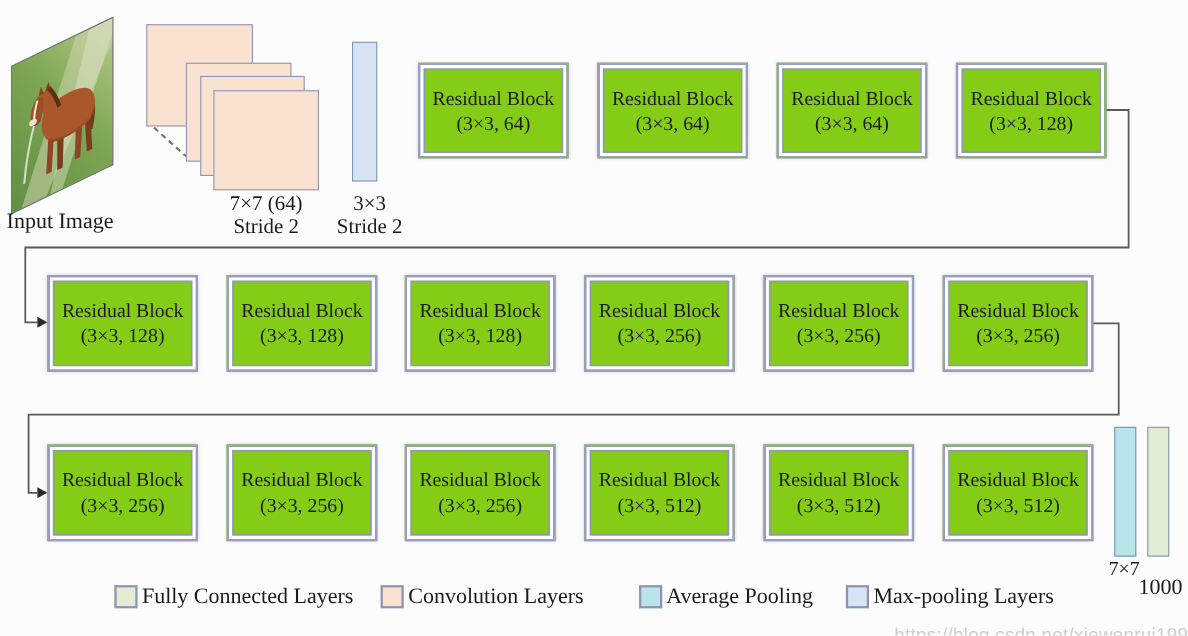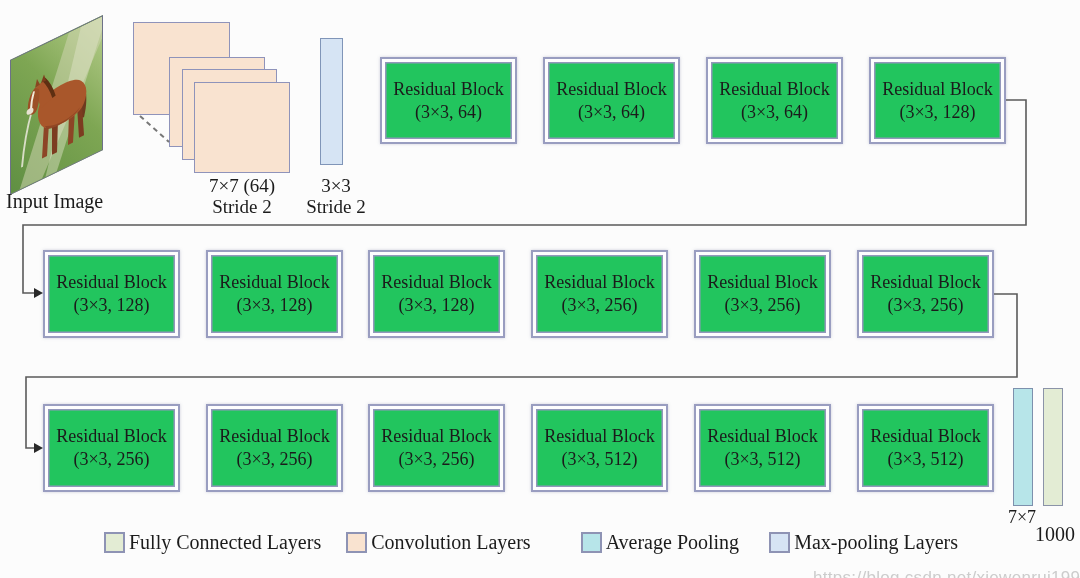--- a/index.html
+++ b/index.html
@@ -5,21 +5,21 @@
   html,body{margin:0;padding:0;background:#fbfbfb;}
   #canvas{
     position:relative;width:1080px;height:578px;overflow:hidden;
     background:#fcfcfc;
     font-family:"Liberation Serif","DejaVu Serif",serif;
     color:#1b1b1b;
   }
   
   .rblock{
     position:absolute;width:137px;height:87px;box-sizing:border-box;
-    background:#22c55e;
+    background:#84cc16;
     border:2px solid #999dc0;
     box-shadow:inset 0 0 0 3px #fdfdfe, inset 0 0 0 4.5px #9297bb, 0 0 3px rgba(120,125,160,.35);
     display:flex;flex-direction:column;align-items:center;justify-content:center;
     font-size:18px;line-height:23px;text-align:center;
   }
   .row1{top:57px;height:87px;}
   .row2{top:250px;height:88px;}
   .row3{top:404px;height:88px;}
   .t1{left:380px;} .t2{left:543px;} .t3{left:706px;} .t4{left:869px;}
   .c1{left:43px;}  .c2{left:206px;} .c3{left:368px;} .c4{left:531px;} .c5{left:694px;} .c6{left:857px;}

